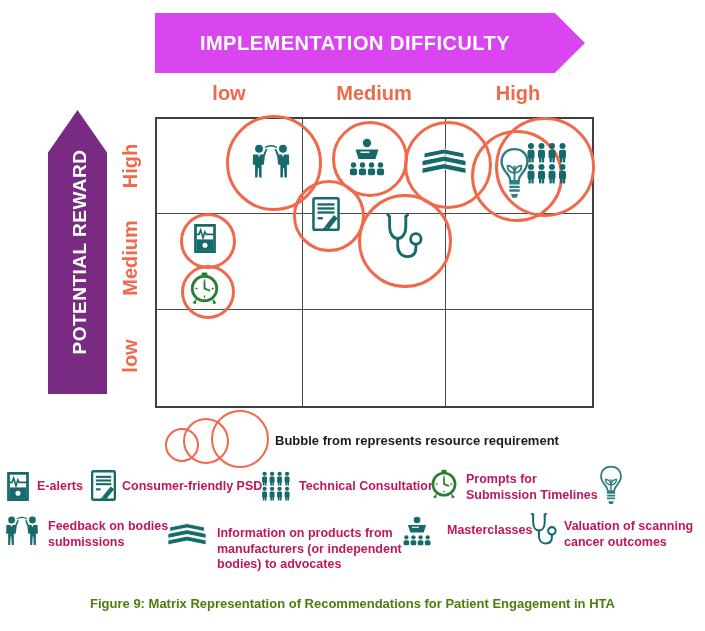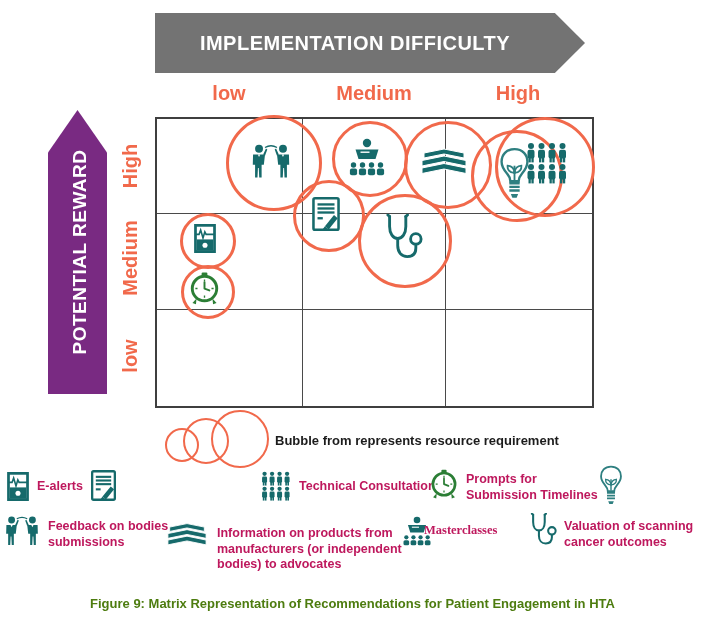--- a/index.html
+++ b/index.html
@@ -1,21 +1,21 @@
 <!DOCTYPE html>
 <html><head>
 <meta charset="utf-8">
 <style>
   html,body{margin:0;padding:0;background:#fff;}
   #figure{position:relative;width:705px;height:631px;background:#fff;overflow:hidden;
           font-family:"Liberation Sans",sans-serif;}
   .abs{position:absolute;}
 
   
-  .banner-x{left:155px;top:13px;width:430px;height:60px;background:#737373;
+  .banner-x{left:155px;top:13px;width:430px;height:60px;background:#d946ef;
     clip-path:polygon(0 0,93% 0,100% 50%,93% 100%,0 100%);
     display:flex;align-items:center;justify-content:center;padding-right:30px;box-sizing:border-box;}
   .banner-x span{color:#fff;font-weight:bold;font-size:20px;letter-spacing:.5px;white-space:nowrap;}
 
   
   .banner-y{left:48px;top:110px;width:59px;height:284px;background:#792a82;
     clip-path:polygon(50% 0,100% 15%,100% 100%,0 100%,0 15%);
     display:flex;align-items:center;justify-content:center;}
   .banner-y span{color:#fff;font-weight:bold;font-size:19px;white-space:nowrap;
     transform:rotate(-90deg) translateY(2px);letter-spacing:.5px;}
@@ -216,20 +216,21 @@
   <div class="abs key-text" style="left:275px;top:433px;">Bubble from represents resource requirement</div>
 
   <svg class="abs icon" style="left:7px;top:472px;" width="22" height="29">
       <use href="#sym-ealerts"></use>
     </svg>
   <div class="abs legend-label" style="left:37px;top:479px;">E-alerts</div>
 
   <svg class="abs icon" style="left:91px;top:470px;" width="25" height="31">
       <use href="#sym-psd"></use>
     </svg>
+  <div class="abs legend-label" style="left:122px;top:479px;">Consumer-friendly PSD</div>
 
   <svg class="abs icon" style="left:261px;top:470px;" width="30" height="32">
       <use href="#sym-tech"></use>
     </svg>
   <div class="abs legend-label" style="left:299px;top:479px;">Technical Consultation</div>
 
   <svg class="abs icon" style="left:429px;top:469px;" width="30" height="32">
       <use href="#sym-clock"></use>
     </svg>
   <div class="abs legend-label" style="left:466px;top:472px;width:140px;">Prompts for Submission Timelines</div>
@@ -244,21 +245,21 @@
   <div class="abs legend-label" style="left:48px;top:519px;width:135px;">Feedback on bodies submissions</div>
 
   <svg class="abs icon" style="left:166px;top:521px;" width="42" height="26">
       <use href="#sym-books"></use>
     </svg>
   <div class="abs legend-label" style="left:217px;top:526px;width:185px;">Information on products from manufacturers (or independent bodies) to advocates</div>
 
   <svg class="abs icon" style="left:401px;top:516px;" width="32" height="30">
       <use href="#sym-master"></use>
     </svg>
-  <div class="abs legend-label" style="left:424px;top:523px;font-family:Liberation Serif, serif;">Masterclasses</div>
+  <div class="abs legend-label" style="left:447px;top:523px;">Masterclasses</div>
 
   <svg class="abs icon" style="left:527px;top:513px;" width="30" height="33">
       <use href="#sym-steth"></use>
     </svg>
   <div class="abs legend-label" style="left:564px;top:519px;width:140px;">Valuation of scanning cancer outcomes</div>
 
   <div class="abs caption">Figure 9: Matrix Representation of Recommendations for Patient Engagement in HTA</div>
 
 </div>
 

